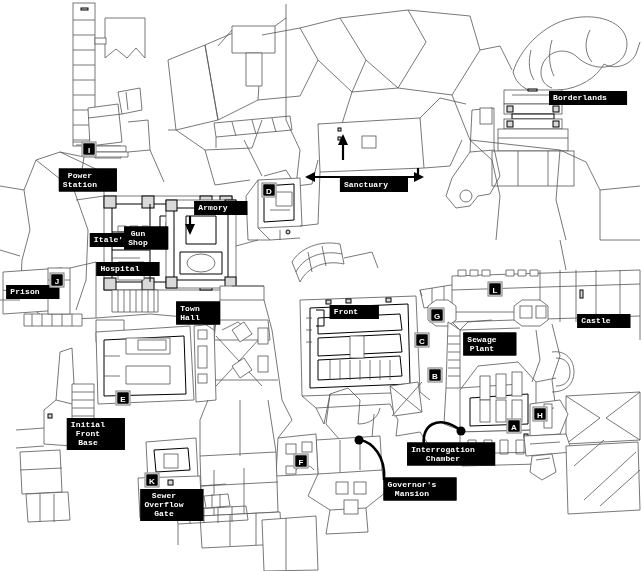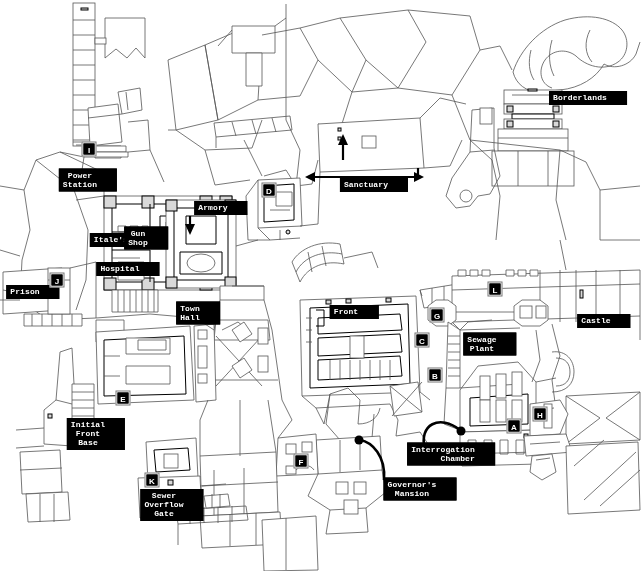--- a/index.html
+++ b/index.html
@@ -514,21 +514,21 @@
   <div class="map-label" style="left:128px; top:269px;">Hospital</div>
   <div class="map-label" style="left:186px; top:208px;margin-left:35px;">Armory</div>
   <div class="map-label" style="left:198px; top:313px;">Town
 Hall</div>
   <div class="map-label" style="left:354px; top:312px;">Front</div>
   <div class="map-label" style="left:374px; top:177px;margin-top:8px;">Sanctuary</div>
   <div class="map-label" style="left:588px; top:98px;">Borderlands</div>
   <div class="map-label" style="left:604px; top:321px;text-align:right;">Castle</div>
   <div class="map-label" style="left:490px; top:344px;">Sewage
 Plant</div>
-  <div class="map-label" style="left:451px; top:454px;text-align:right;">Interrogation
+  <div class="map-label" style="left:451px; top:454px;">Interrogation
 Chamber</div>
   <div class="map-label" style="left:420px; top:489px;">Governor's
 Mansion</div>
   <div class="map-label" style="left:96px; top:434px;">Initial
 Front
 Base</div>
   <div class="map-label" style="left:172px; top:505px;">Sewer
 Overflow
 Gate</div>
 

